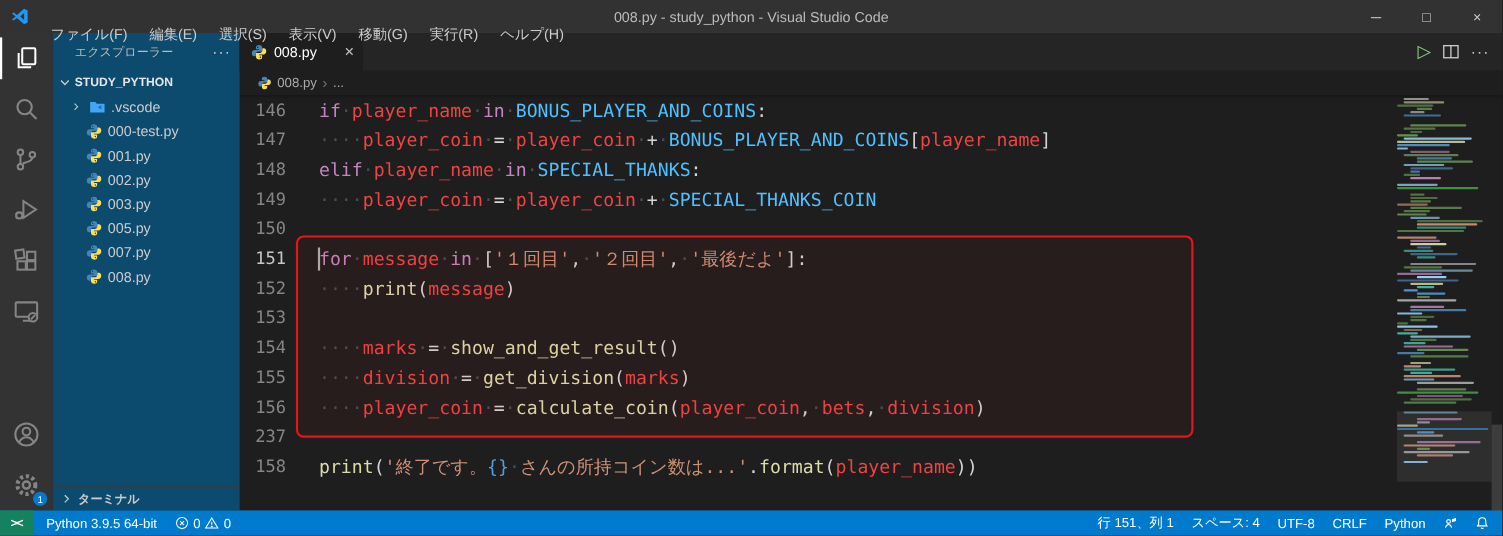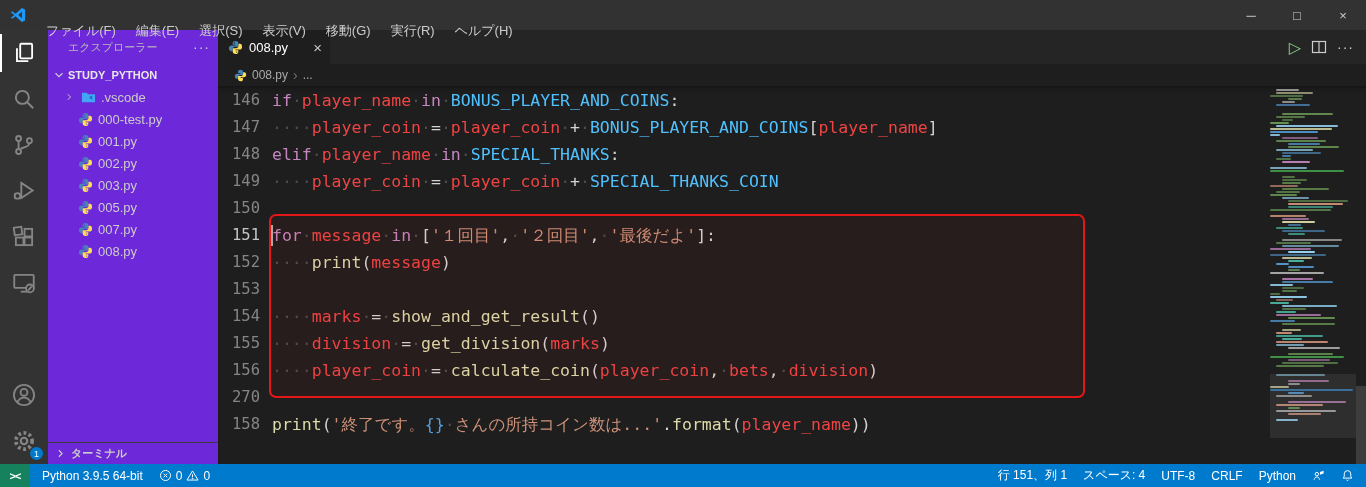--- a/index.html
+++ b/index.html
@@ -25,21 +25,21 @@
   
   .activitybar { width:48px; background:#333333; flex:none; display:flex; flex-direction:column; align-items:center; }
   .ab-item { width:48px; height:46px; display:flex; align-items:center; justify-content:center; position:relative; }
   .ab-item svg { width:26px; height:26px; }
   .ab-item.active::before { content:""; position:absolute; left:0; top:4px; bottom:4px; width:2px; background:#ffffff; }
   .ab-spacer { flex:1; }
   .badge { position:absolute; right:5px; bottom:4px; width:13px; height:13px; border-radius:50%;
     background:#007acc; color:#fff; font-size:9px; display:flex; align-items:center; justify-content:center; }
 
   
-  .sidebar { width:170px; background:#6d28d9; flex:none; display:flex; flex-direction:column;
+  .sidebar { width:170px; background:#0c4a6e; flex:none; display:flex; flex-direction:column;
     color:#cccccc; font-size:13px; }
   .sb-header { height:34px; display:flex; align-items:center; padding:0 8px 0 20px; color:#bbbbbb; font-size:11px; flex:none; }
   .sb-actions { margin-left:auto; color:#cccccc; font-size:14px; letter-spacing:1px; }
   .sb-section { height:22px; display:flex; align-items:center; font-weight:bold; font-size:11px;
     color:#e7e7e7; padding-left:4px; gap:2px; flex:none; }
   .tree { flex:1; overflow:hidden; }
   .file-row { height:22px; display:flex; align-items:center; padding-left:30px; gap:5px; cursor:default; }
   .file-row .twisty { width:10px; margin-left:-14px; margin-right:2px; display:flex; }
   .file-row svg.ficon { width:15px; height:15px; flex:none; }
   .outline-row { height:22px; border-top:1px solid #3c3c3c; display:flex; align-items:center;
@@ -59,21 +59,21 @@
 
   .breadcrumb { height:22px; display:flex; align-items:center; gap:5px; padding-left:16px;
     color:#a9a9a9; font-size:12px; flex:none; }
   .breadcrumb svg { width:13px; height:13px; }
   .bc-sep { color:#6e6e6e; font-size:14px; }
 
   .code-area { flex:1; position:relative; overflow:hidden;
     box-shadow: inset 0 6px 6px -6px rgba(0,0,0,0.55); }
   .code-lines { position:absolute; top:1px; left:0; right:100px; }
   .code-line { display:flex; height:27px; white-space:pre;
-    font-family:"DejaVu Sans Mono", monospace; font-size:16.5px; line-height:27px; }
+    font-family:"DejaVu Sans Mono", monospace; font-size:16.5px; line-height:27px;gap:18px; }
   .gutter { width:42px; flex:none; text-align:right; color:#858585; font-size:15.5px; }
   .gutter.active { color:#c6c6c6; }
   .code-text { margin-left:12px; position:relative; }
   .cursor { position:absolute; left:-1px; top:3px; width:2px; height:21px; background:#aeafad; }
 
   .tk-kw{color:#c586c0} .tk-var{color:#ef4444} .tk-const{color:#4fc1ff}
   .tk-fn{color:#dcdcaa} .tk-str{color:#ce9178} .tk-op{color:#d4d4d4}
   .tk-punc{color:#d4d4d4} .tk-ws{color:#4d4d4d} .tk-fmt{color:#569cd6}
 
   .red-box { position:absolute; left:51px; top:128px; width:816px; height:184px;
@@ -108,20 +108,21 @@
     </svg>
     <div class="menubar">
         <span class="menu-item">ファイル(F)</span>
         <span class="menu-item">編集(E)</span>
         <span class="menu-item">選択(S)</span>
         <span class="menu-item">表示(V)</span>
         <span class="menu-item">移動(G)</span>
         <span class="menu-item">実行(R)</span>
         <span class="menu-item">ヘルプ(H)</span>
       </div>
+    <div class="win-title">008.py - study_python - Visual Studio Code</div>
     <div class="win-controls">
       <div class="win-btn">─</div>
       <div class="win-btn">□</div>
       <div class="win-btn">×</div>
     </div>
   </div>
 
   <div class="main">
 
     <div class="activitybar">
@@ -303,21 +304,21 @@
             <div class="code-line"><div class="gutter">147</div><div class="code-text"><span class="tk-ws">····</span><span class="tk-var">player_coin</span><span class="tk-ws">·</span><span class="tk-op">=</span><span class="tk-ws">·</span><span class="tk-var">player_coin</span><span class="tk-ws">·</span><span class="tk-op">+</span><span class="tk-ws">·</span><span class="tk-const">BONUS_PLAYER_AND_COINS</span><span class="tk-punc">[</span><span class="tk-var">player_name</span><span class="tk-punc">]</span></div></div>
             <div class="code-line"><div class="gutter">148</div><div class="code-text"><span class="tk-kw">elif</span><span class="tk-ws">·</span><span class="tk-var">player_name</span><span class="tk-ws">·</span><span class="tk-kw">in</span><span class="tk-ws">·</span><span class="tk-const">SPECIAL_THANKS</span><span class="tk-punc">:</span></div></div>
             <div class="code-line"><div class="gutter">149</div><div class="code-text"><span class="tk-ws">····</span><span class="tk-var">player_coin</span><span class="tk-ws">·</span><span class="tk-op">=</span><span class="tk-ws">·</span><span class="tk-var">player_coin</span><span class="tk-ws">·</span><span class="tk-op">+</span><span class="tk-ws">·</span><span class="tk-const">SPECIAL_THANKS_COIN</span></div></div>
             <div class="code-line"><div class="gutter">150</div><div class="code-text"></div></div>
             <div class="code-line"><div class="gutter active">151</div><div class="code-text"><span class="cursor"></span><span class="tk-kw">for</span><span class="tk-ws">·</span><span class="tk-var">message</span><span class="tk-ws">·</span><span class="tk-kw">in</span><span class="tk-ws">·</span><span class="tk-punc">[</span><span class="tk-str">'１回目'</span><span class="tk-punc">,</span><span class="tk-ws">·</span><span class="tk-str">'２回目'</span><span class="tk-punc">,</span><span class="tk-ws">·</span><span class="tk-str">'最後だよ'</span><span class="tk-punc">]</span><span class="tk-punc">:</span></div></div>
             <div class="code-line"><div class="gutter">152</div><div class="code-text"><span class="tk-ws">····</span><span class="tk-fn">print</span><span class="tk-punc">(</span><span class="tk-var">message</span><span class="tk-punc">)</span></div></div>
             <div class="code-line"><div class="gutter">153</div></div>
             <div class="code-line"><div class="gutter">154</div><div class="code-text"><span class="tk-ws">····</span><span class="tk-var">marks</span><span class="tk-ws">·</span><span class="tk-op">=</span><span class="tk-ws">·</span><span class="tk-fn">show_and_get_result</span><span class="tk-punc">(</span><span class="tk-punc">)</span></div></div>
             <div class="code-line"><div class="gutter">155</div><div class="code-text"><span class="tk-ws">····</span><span class="tk-var">division</span><span class="tk-ws">·</span><span class="tk-op">=</span><span class="tk-ws">·</span><span class="tk-fn">get_division</span><span class="tk-punc">(</span><span class="tk-var">marks</span><span class="tk-punc">)</span></div></div>
             <div class="code-line"><div class="gutter">156</div><div class="code-text"><span class="tk-ws">····</span><span class="tk-var">player_coin</span><span class="tk-ws">·</span><span class="tk-op">=</span><span class="tk-ws">·</span><span class="tk-fn">calculate_coin</span><span class="tk-punc">(</span><span class="tk-var">player_coin</span><span class="tk-punc">,</span><span class="tk-ws">·</span><span class="tk-var">bets</span><span class="tk-punc">,</span><span class="tk-ws">·</span><span class="tk-var">division</span><span class="tk-punc">)</span></div></div>
-            <div class="code-line"><div class="gutter">270</div><div class="code-text"></div></div>
+            <div class="code-line"><div class="gutter">237</div><div class="code-text"></div></div>
             <div class="code-line"><div class="gutter">158</div><div class="code-text"><span class="tk-fn">print</span><span class="tk-punc">(</span><span class="tk-str">'終了です。</span><span class="tk-fmt">{}</span><span class="tk-ws">·</span><span class="tk-str">さんの所持コイン数は...'</span><span class="tk-punc">.</span><span class="tk-fn">format</span><span class="tk-punc">(</span><span class="tk-var">player_name</span><span class="tk-punc">)</span><span class="tk-punc">)</span></div></div>
           </div>
         <div class="red-box"></div>
         <div class="minimap">
             <div class="mm-row" style="background: transparent;"></div>
             <div class="mm-row" style="background: rgb(212, 212, 212); width: 26.3249%; margin-left: 6px; opacity: 0.628514;"></div>
             <div class="mm-row" style="background: rgb(220, 220, 170); width: 42.8878%; margin-left: 6px; opacity: 0.592835;"></div>
             <div class="mm-row" style="background: rgb(106, 153, 85); width: 38.0258%; margin-left: 0px; opacity: 0.648963;"></div>
             <div class="mm-row" style="background: rgb(106, 153, 85); width: 16.4144%; margin-left: 18px; opacity: 0.763764;"></div>
             <div class="mm-row" style="background: rgb(212, 212, 212); width: 14.8566%; margin-left: 12px; opacity: 0.602403;"></div>

